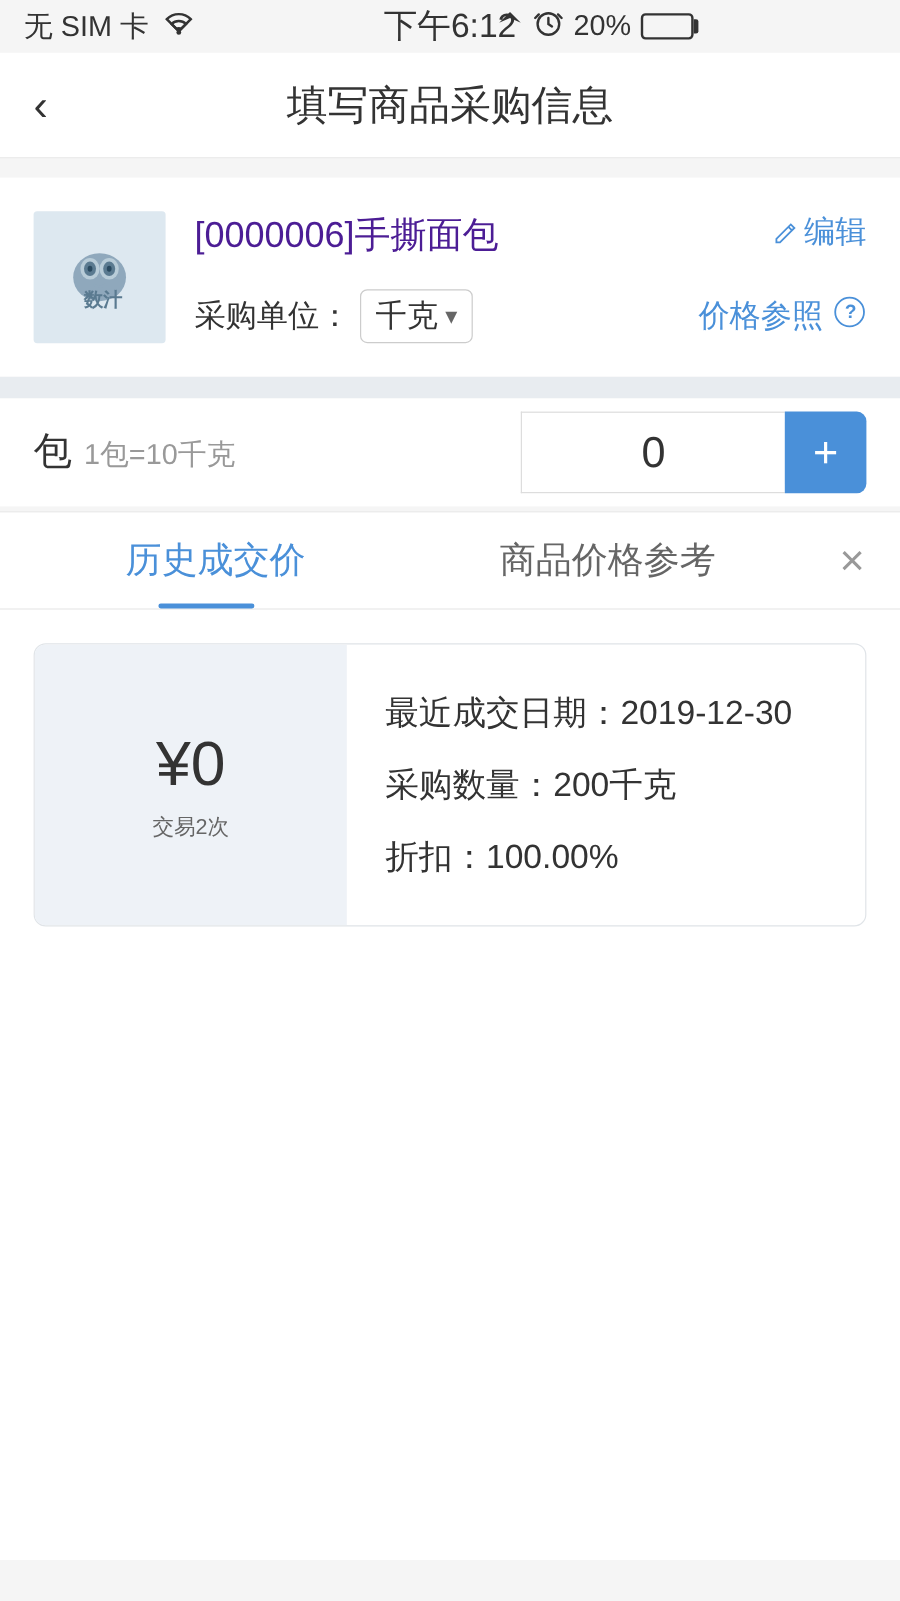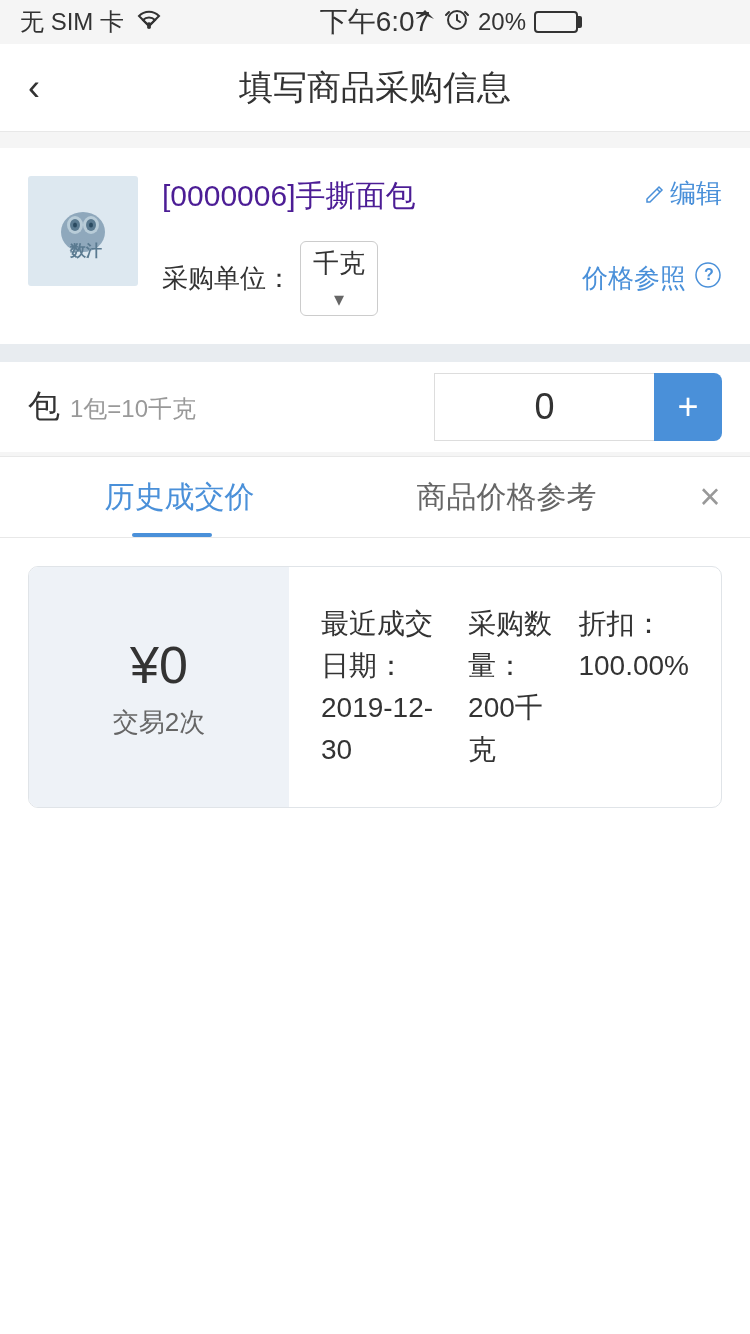--- a/index.html
+++ b/index.html
@@ -156,21 +156,20 @@
       display: inline-flex;
       align-items: center;
       border: 1px solid #ccc;
       border-radius: 6px;
       padding: 4px 12px;
       font-size: 26px;
       color: #333;
       background: #fff;
       gap: 6px;
       cursor: pointer;
-      flex-direction: column;
     }
     .unit-arrow {
       font-size: 20px;
       color: #666;
     }
     .price-ref-btn {
       font-size: 26px;
       color: #4a90d9;
       cursor: pointer;
       display: flex;
@@ -306,28 +305,29 @@
       justify-content: center;
       padding: 40px 20px;
       flex-shrink: 0;
     }
     .history-price {
       font-size: 52px;
       font-weight: 500;
       color: #333;
     }
     .history-transactions {
-      font-size: 26px;
+      font-size: 18px;
       color: #666;
       margin-top: 10px;
     }
     .history-right {
       flex: 1;
       padding: 36px 32px;
       display: flex;
+      flex-direction: column;
       gap: 18px;
     }
     .history-detail-row {
       font-size: 28px;
       color: #333;
       line-height: 1.5;
     }
 
     
     .bottom-area {
@@ -344,21 +344,21 @@
     <span>无 SIM 卡</span>
     <span>
       <svg width="30" height="22" viewBox="0 0 30 22" fill="none">
         <path d="M15 18l2.5-2.5a3.5 3.5 0 00-5 0L15 18z" fill="#333"></path>
         <path d="M15 18L9 12a8.5 8.5 0 0112 0L15 18z" fill="none" stroke="#333" stroke-width="2" fill-rule="evenodd"></path>
         <path d="M15 18L5 8a14 14 0 0120 0L15 18z" fill="none" stroke="#333" stroke-width="2"></path>
         <circle cx="15" cy="19" r="2" fill="#333"></circle>
       </svg>
     </span>
   </div>
-  <span class="status-center">下午6:07</span>
+  <span class="status-center">下午6:12</span>
   <div class="status-right">
     <span>
       <svg width="22" height="22" viewBox="0 0 22 22" fill="none">
         <path d="M11 2L20 11 11 7 2 11z" fill="#333"></path>
       </svg>
     </span>
     <span>
       <svg width="26" height="26" viewBox="0 0 26 26" fill="none">
         <circle cx="13" cy="14" r="9" stroke="#333" stroke-width="2"></circle>
         <path d="M13 9v5l3 2" stroke="#333" stroke-width="2" stroke-linecap="round"></path>

